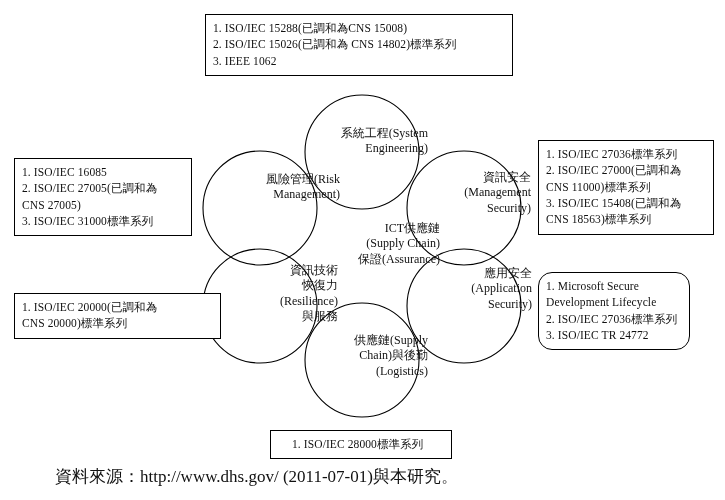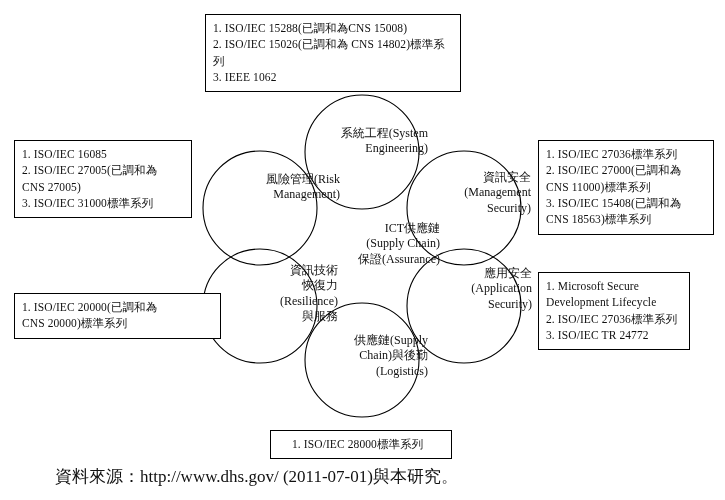--- a/index.html
+++ b/index.html
@@ -30,25 +30,25 @@
     box-sizing: border-box;
     font-size: 11.5px;
     line-height: 1.42;
     padding: 5px 7px 6px 7px;
     letter-spacing: 0.1px;
   }
   .note-box .line {
     white-space: pre-wrap;
   }
 
-  #box-top      { left: 205px; top: 14px;  width: 256px; }
-  #box-left-1   { left: 14px;  top: 140px; width: 178px; }
+  #box-top      { left: 205px; top: 14px;  width: 308px; }
+  #box-left-1   { left: 14px;  top: 158px; width: 178px; }
   #box-left-2   { left: 14px;  top: 293px; width: 207px; }
   #box-right-1  { left: 538px; top: 140px; width: 176px; }
-  #box-right-2  { left: 538px; top: 272px; width: 152px; }
+  #box-right-2  { left: 538px; top: 272px; width: 152px; border-radius: 14px; }
   #box-bottom   { left: 270px; top: 430px; width: 182px; text-align: left; padding-left: 21px; }
 
   
   #venn {
     position: absolute;
     left: 190px;
     top: 88px;
     width: 350px;
     height: 340px;
   }

